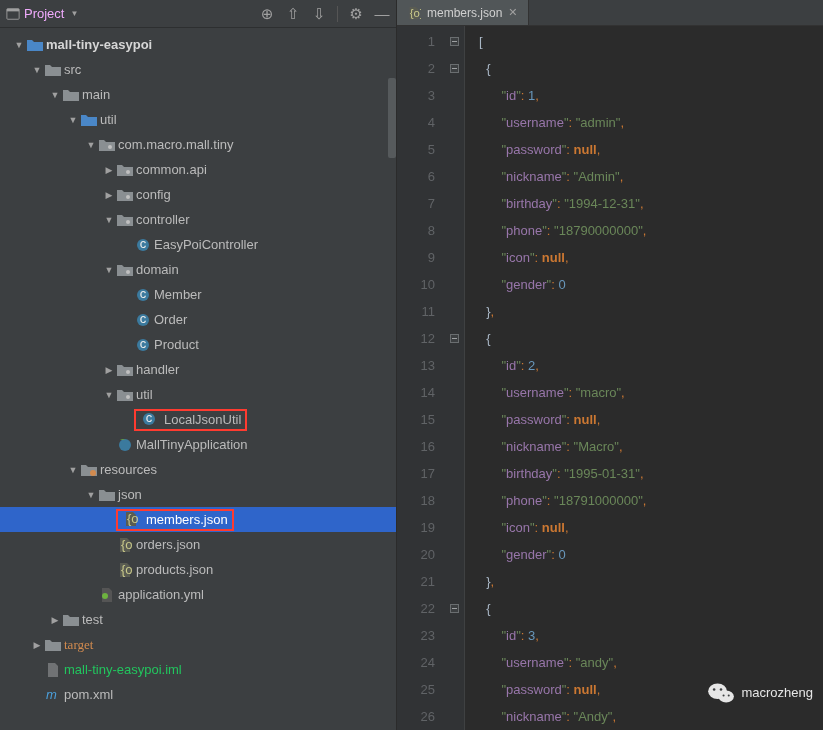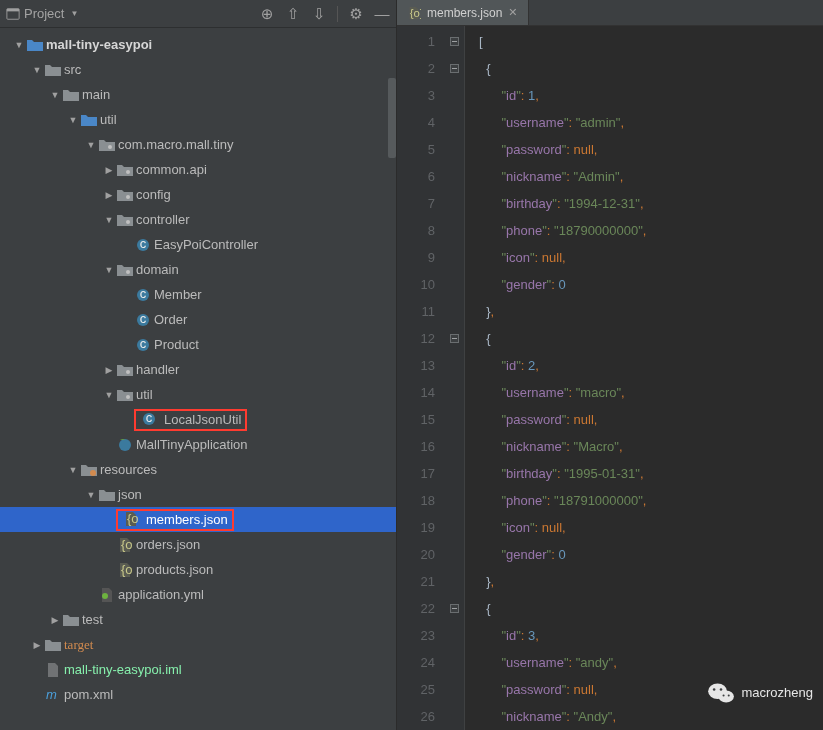--- a/index.html
+++ b/index.html
@@ -7,40 +7,40 @@
 
   
   .workspace { display: flex; height: 730px; }
   .panel-left  { width: 397px; background: #3c3f41; display: flex; flex-direction: column; border-right: 1px solid #2b2b2b; }
   .panel-right { flex: 1; background: #2b2b2b; display: flex; flex-direction: column; }
 
   
   .pl-header { height: 28px; background: #3c3f41; display: flex; align-items: center; border-bottom: 1px solid #2d2f30; padding: 0 6px; }
   .pl-title  { display: flex; align-items: center; gap: 4px; }
   .pl-title .icn { width: 14px; height: 14px; }
-  .pl-title span.lbl { color: #a3a3a3; }
+  .pl-title span.lbl { color: #f0abfc; }
   .pl-title .arrow-down { color: #a0a0a0; font-size: 8px; margin-left: 2px; }
   .pl-actions { margin-left: auto; display: flex; align-items: center; gap: 10px; color: #a0a0a0; }
   .pl-actions svg, .pl-actions span.ic { width: 16px; height: 16px; display: inline-flex; align-items: center; justify-content: center; }
   .pl-actions span.ic { font-size: 15px; }
 
   
   .tree { flex: 1; overflow: hidden; padding-top: 4px; position: relative; }
   .tree-scroll { position: absolute; top: 50px; right: 0; width: 8px; height: 80px; background: #565a5c; border-radius: 2px; }
   .tr { display: flex; align-items: center; height: 25px; white-space: nowrap; }
   .tr .indent { display: inline-block; }
   .tr .chev { width: 14px; display: inline-flex; justify-content: center; color: #a0a0a0; font-size: 9px; }
   .tr .chev.none { visibility: hidden; }
   .tr .nicn { width: 18px; display: inline-flex; justify-content: center; }
   .tr .lbl { padding-left: 2px; }
   .tr.sel { background: #2f65ca; color: #ffffff; }
   .tr.sel .lbl, .tr.sel .chev { color: #ffffff; }
   .tr.bold .lbl { font-weight: 600; color: #d6d6d6; }
   .tr.orange .lbl { color: #d28b4f; font-family: Liberation Serif, serif; }
-  .tr.green  .lbl { color: #86efac; text-align: right; }
+  .tr.green  .lbl { color: #22c55e; text-align: right; }
   .redbox { border: 2px solid #ff3b30; padding: 0 4px 1px 4px; display: inline-flex; align-items: center; height: 22px; gap: 4px; }
 
   
   .i-folder      { fill: #8a8f92; }
   .i-folder-blue { fill: #4a87c7; }
   .i-pkg         { fill: #8a8f92; }
 
   
   .tabbar { height: 28px; display: flex; align-items: stretch; background: #3c3f41; border-bottom: 1px solid #323232; }
   .etab { background: #515658; display: flex; align-items: center; gap: 6px; padding: 0 10px; color: #d0d0d0; border-right: 1px solid #323232; }
@@ -54,21 +54,21 @@
   .fold div { height: 27px; display: flex; justify-content: center; align-items: center; }
   .fold .fbox { width: 9px; height: 9px; border: 1px solid #6a6e70; background: #3c3f41; position: relative; }
   .fold .fbox::after { content: ""; position: absolute; top: 3px; left: 1px; right: 1px; height: 1px; background: #9da0a2; }
   .code { flex: 1; padding-left: 14px; padding-top: 2px; color: #a9b7c6; position: relative; }
   .ln { height: 27px; display: block; white-space: pre; }
   .s-brace { color: #a9b7c6; }
   .s-key   { color: #9876aa; margin-left: 8px; }
   .s-key::before, .s-key::after { content: '"'; color: #6a8759; }
   .s-str   { color: #6a8759; }
   .s-num   { color: #6897bb; }
-  .s-null  { color: #cc7832; }
+  .s-null  { color: #cc7832; font-weight: bold; }
   .s-comma { color: #cc7832; }
   .s-colon { color: #cc7832; }
 
   
   .wm { position: absolute; right: 10px; bottom: 24px; display: flex; align-items: center; gap: 6px; color: #e6e6e6; font-size: 14px; }
   .wm .bubble { width: 28px; height: 24px; position: relative; }
   .wm .bubble svg { width: 28px; height: 24px; }
 </style>
 </head>
 <body>

